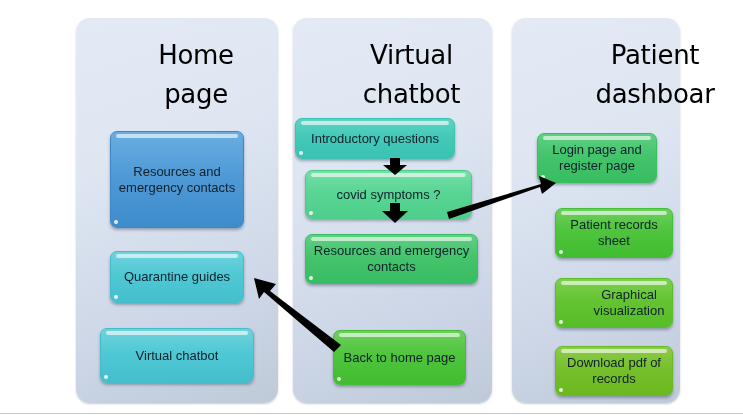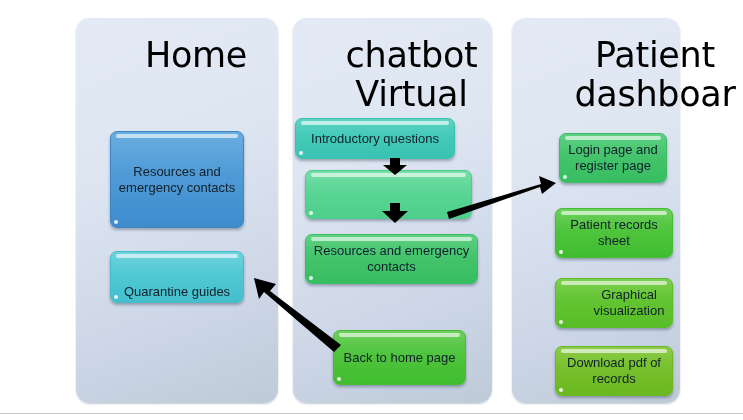--- a/index.html
+++ b/index.html
@@ -18,21 +18,21 @@
     border-radius:14px;
     background:linear-gradient(160deg,#e3eaf5 0%,#dee6f2 35%,#ccd6e6 75%,#bfcad9 100%);
     box-shadow:0 1px 2px rgba(90,105,130,.35);
     overflow:visible;
   }
   .panel-title{
     position:absolute;
     left:0;right:0;
     text-align:center;
     color:#000000;
-    font-size:35px;
+    font-size:26px;
     line-height:39px;
     font-weight:400;
     letter-spacing:-0.3px;
     white-space:nowrap;
     font-family:"DejaVu Sans", sans-serif;
     margin-left:38px;
   }
   .panel-title span{display:block;}
 
   
@@ -72,21 +72,20 @@
     pointer-events:none;
   }
 
   .n-blue{
     background:linear-gradient(180deg,#6aaee0 0%,#4f9ad6 45%,#3f8ccd 100%);
     border:1px solid #3f86c4;
   }
   .n-cyan{
     background:linear-gradient(180deg,#6fd3dd 0%,#4fc8d4 45%,#45bfcc 100%);
     border:1px solid #46bcc8;
-    align-items:flex-end;
   }
   .n-teal{
     background:linear-gradient(180deg,#5fd3c4 0%,#43c9b8 45%,#3ac3b2 100%);
     border:1px solid #3fbfae;
   }
   .n-mint{
     background:linear-gradient(180deg,#76dfa8 0%,#59d594 45%,#4ecf8b 100%);
     border:1px solid #4ecb89;
   }
   .n-green{
@@ -120,66 +119,70 @@
 </style>
 </head>
 <body>
 
 <div id="stage">
 
   <div class="panel" style="left:76px;top:18px;width:202px;height:385px;">
 
     <div class="panel-title" style="top:18px;">
       <span>Home</span>
+      <span>page</span>
     </div>
 
     <div class="node n-blue" style="left:34px;top:113px;width:134px;height:97px;">
       <span class="lbl">Resources and emergency contacts</span>
     </div>
 
     <div class="node n-cyan" style="left:34px;top:233px;width:134px;height:52px;">
       <span class="lbl">Quarantine guides</span>
     </div>
 
+    <div class="node n-cyan" style="left:24px;top:310px;width:154px;height:55px;">
+      <span class="lbl">Virtual chatbot</span>
+    </div>
   </div>
 
   <div class="panel" style="left:293px;top:18px;width:199px;height:385px;">
 
     <div class="panel-title" style="top:18px;">
+      <span>Virtual</span>
       <span>chatbot</span>
-      <span>Virtual</span>
     </div>
 
     <div class="node n-teal" style="left:2px;top:100px;width:160px;height:41px;">
       <span class="lbl">Introductory questions</span>
     </div>
 
     <div class="node n-mint" style="left:12px;top:152px;width:167px;height:49px;">
       <span class="lbl">
-        <br>
+        <span>covid symptoms ?</span><br>
       </span>
     </div>
 
     <div class="node n-green" style="left:12px;top:216px;width:173px;height:50px;">
       <span class="lbl">Resources and emergency contacts</span>
     </div>
 
     <div class="node n-green2" style="left:40px;top:312px;width:133px;height:55px;">
       <span class="lbl">Back to home page</span>
     </div>
   </div>
 
   <div class="panel" style="left:512px;top:18px;width:168px;height:385px;">
 
     <div class="panel-title" style="top:18px;left:-10px;right:-90px;">
       <span>Patient</span>
       <span>dashboar</span>
     </div>
 
-    <div class="node n-green" style="left:47px;top:115px;width:108px;height:50px;">
+    <div class="node n-green" style="left:25px;top:115px;width:120px;height:50px;">
       <span class="lbl">Login page and register page</span>
     </div>
 
     <div class="node n-green2" style="left:43px;top:190px;width:118px;height:50px;">
       <span class="lbl">Patient records sheet</span>
     </div>
 
     <div class="node n-green3" style="left:43px;top:260px;width:118px;height:50px;">
       <span class="lbl">Graphical visualization</span>
     </div>

